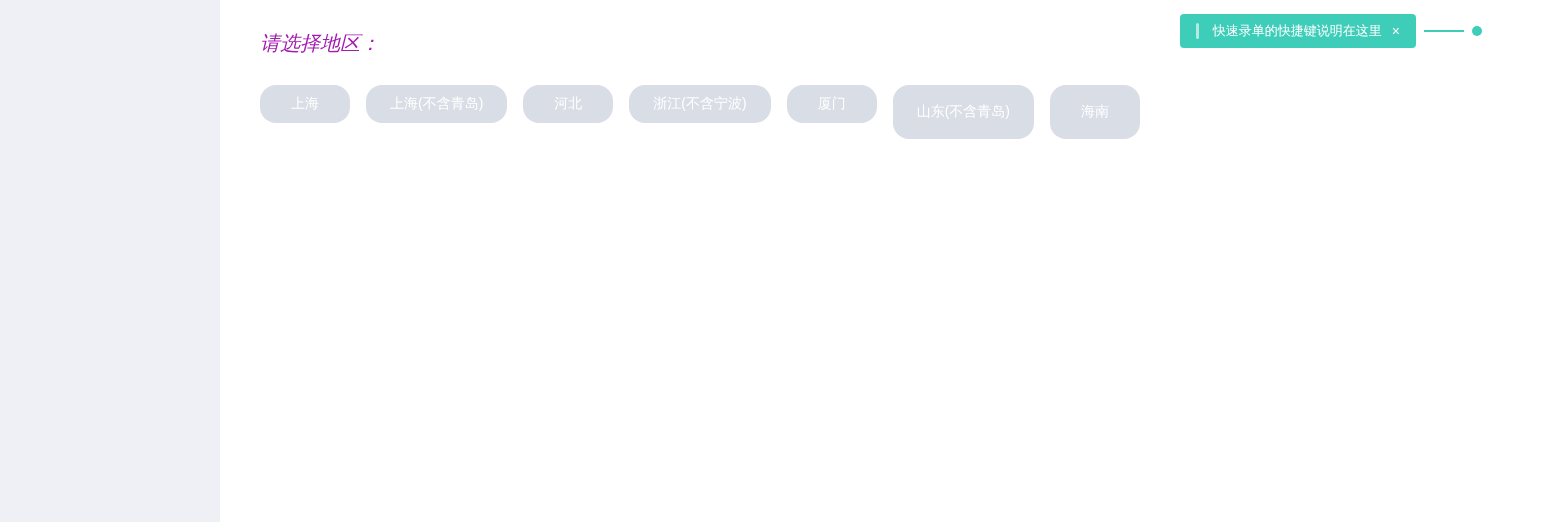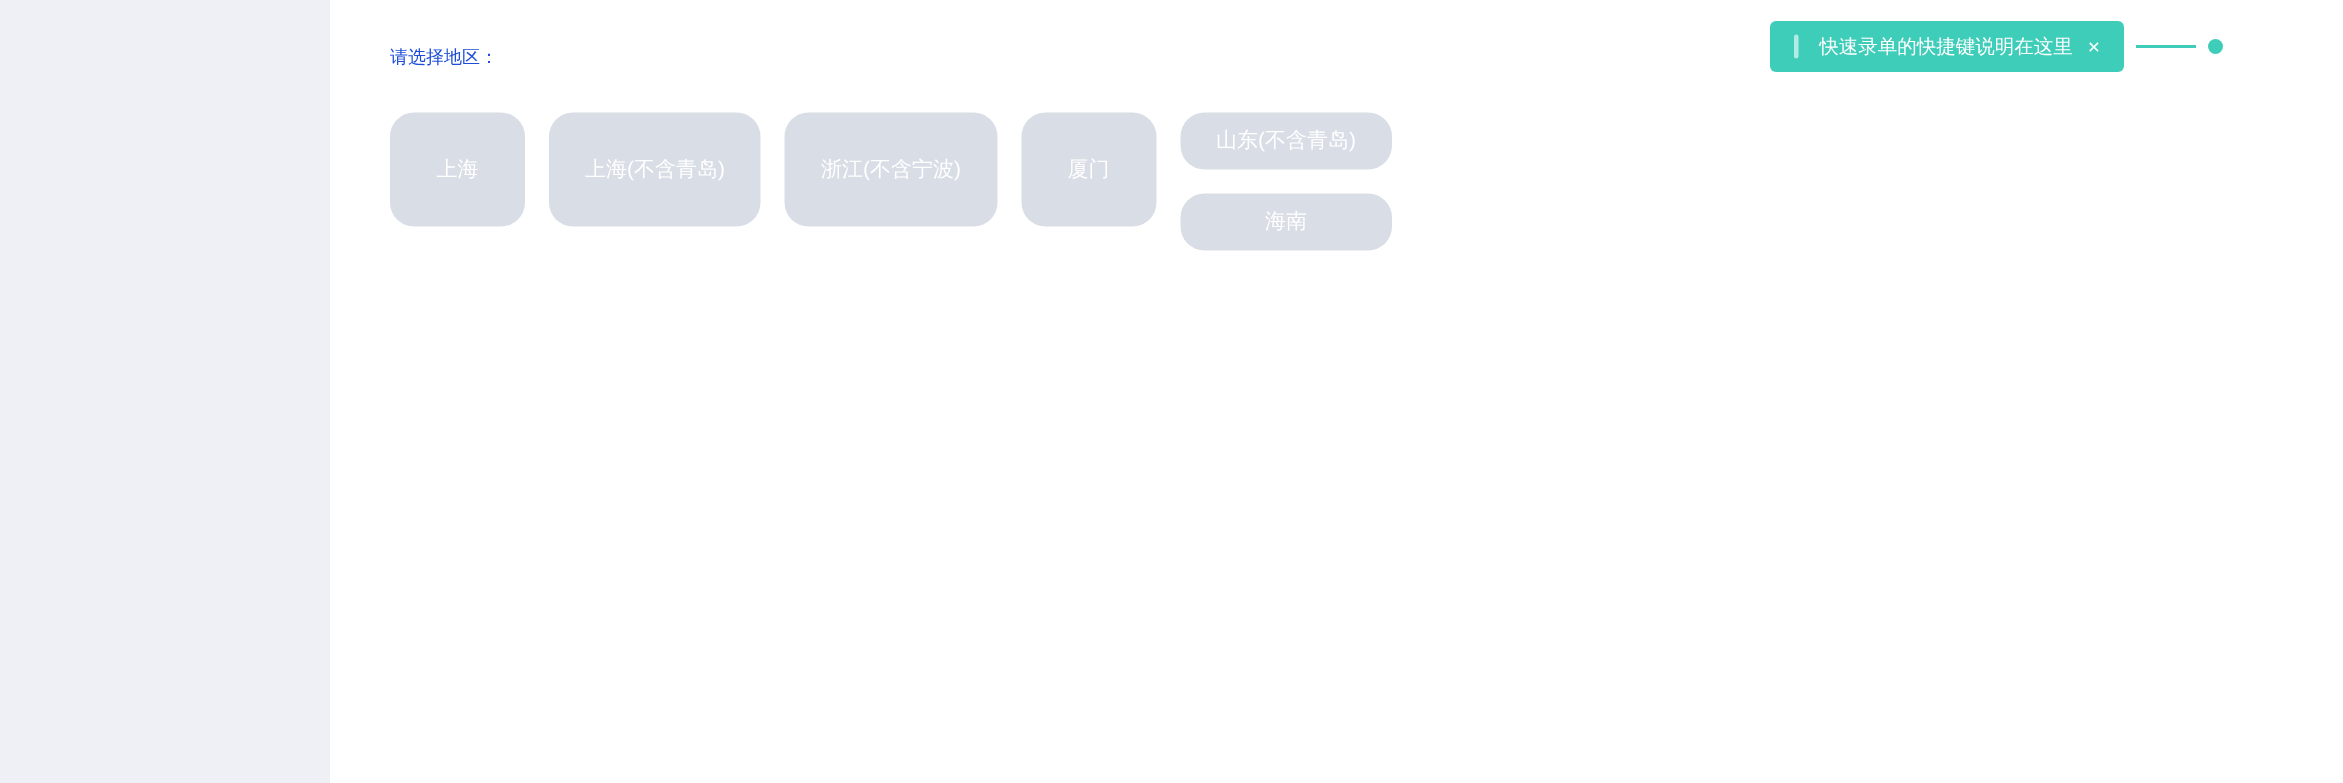--- a/index.html
+++ b/index.html
@@ -30,24 +30,25 @@
       position: absolute;
       left: 220px;
       top: 0;
       right: 0;
       bottom: 0;
       background: #ffffff;
       padding: 30px 40px;
     }
 
     .page-title {
-      font-size: 12px;
-      color: #1d4ed8;
+      font-size: 20px;
+      color: #a21caf;
       margin-bottom: 28px;
       font-weight: normal;
+      font-style: italic;
     }
 
     .region-buttons {
       display: flex;
       flex-wrap: wrap;
       gap: 16px;
     }
 
     .region-btn {
       background: #d9dde6;
@@ -121,35 +122,35 @@
       display: flex;
       flex-wrap: wrap;
       gap: 16px;
       margin-bottom: 16px;
     }
 
     .row-2 {
       display: flex;
       flex-wrap: wrap;
       gap: 16px;
-      flex-direction: column;
     }
   </style>
 </head>
 <body>
 
 <div class="sidebar"></div>
 
 <div class="main-content">
   <div class="page-title">请选择地区：</div>
 
   <div class="region-buttons">
     <div class="row-1">
     <button class="region-btn">上海</button>
         <button class="region-btn">上海(不含青岛)</button>
+        <button class="region-btn">河北</button>
         <button class="region-btn">浙江(不含宁波)</button>
         <button class="region-btn">厦门</button>
       </div>
     <div class="row-2">
     <button class="region-btn">山东(不含青岛)</button>
         <button class="region-btn">海南</button>
       </div>
   </div>
 </div>
 

